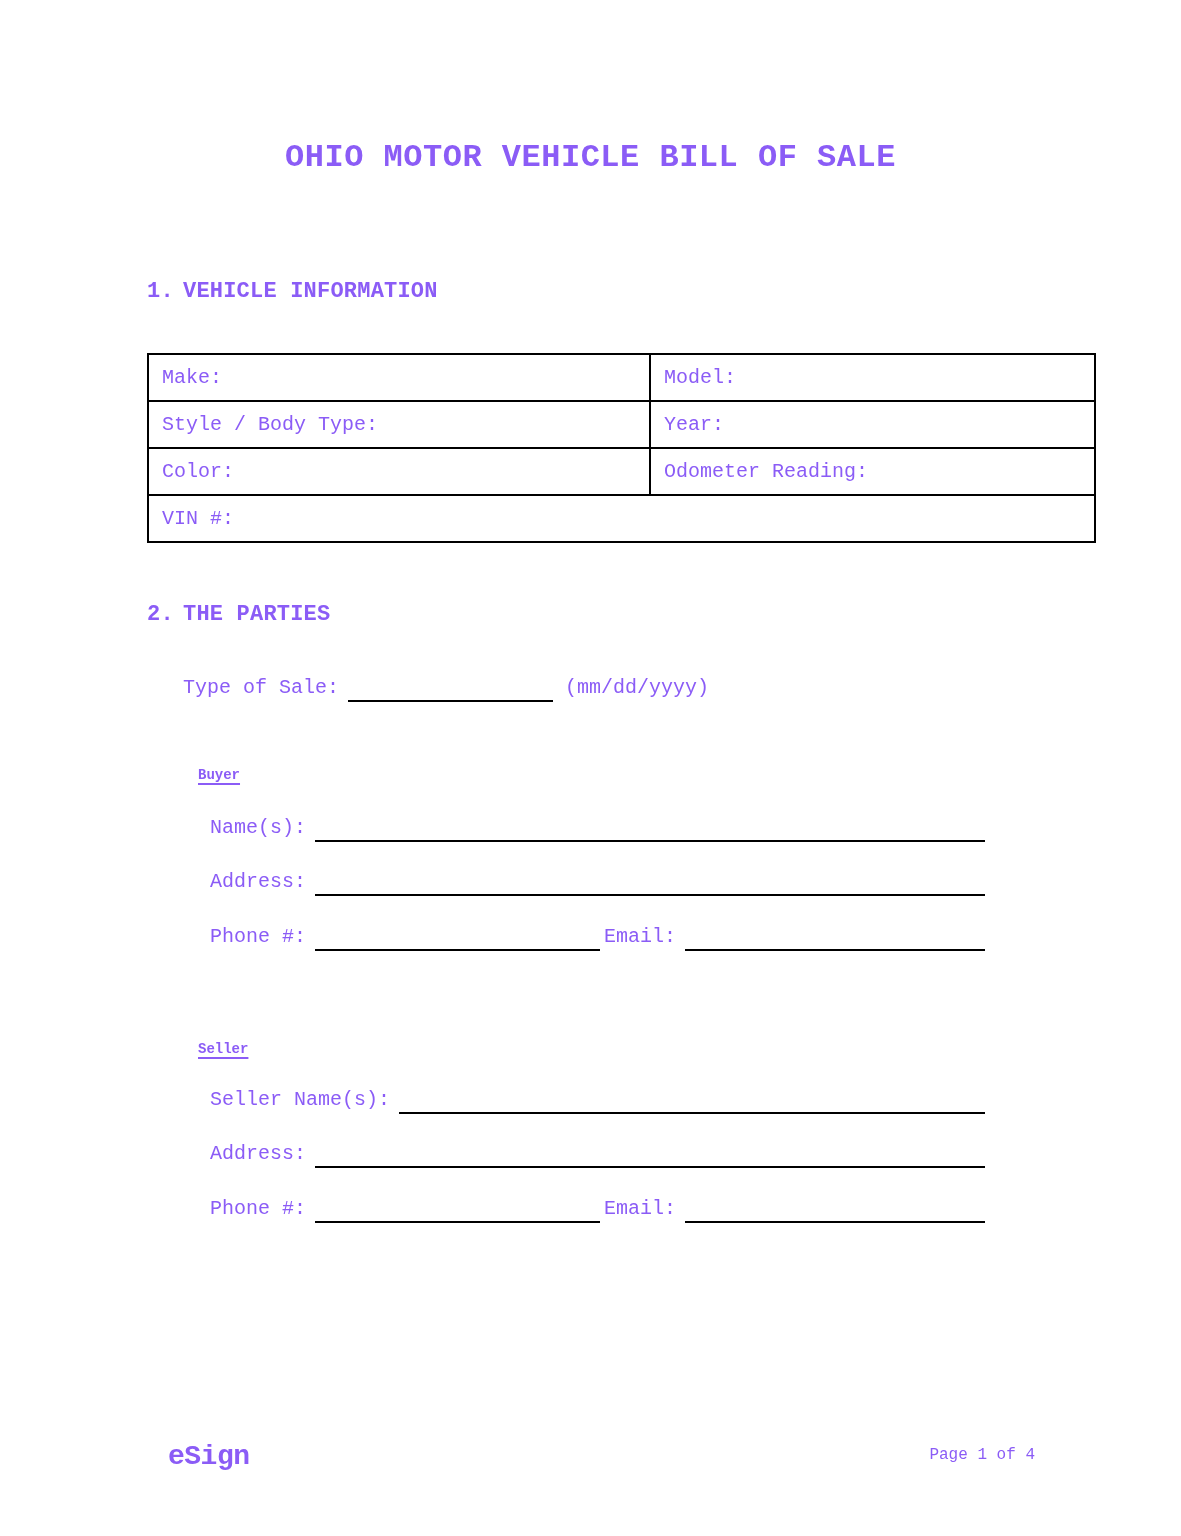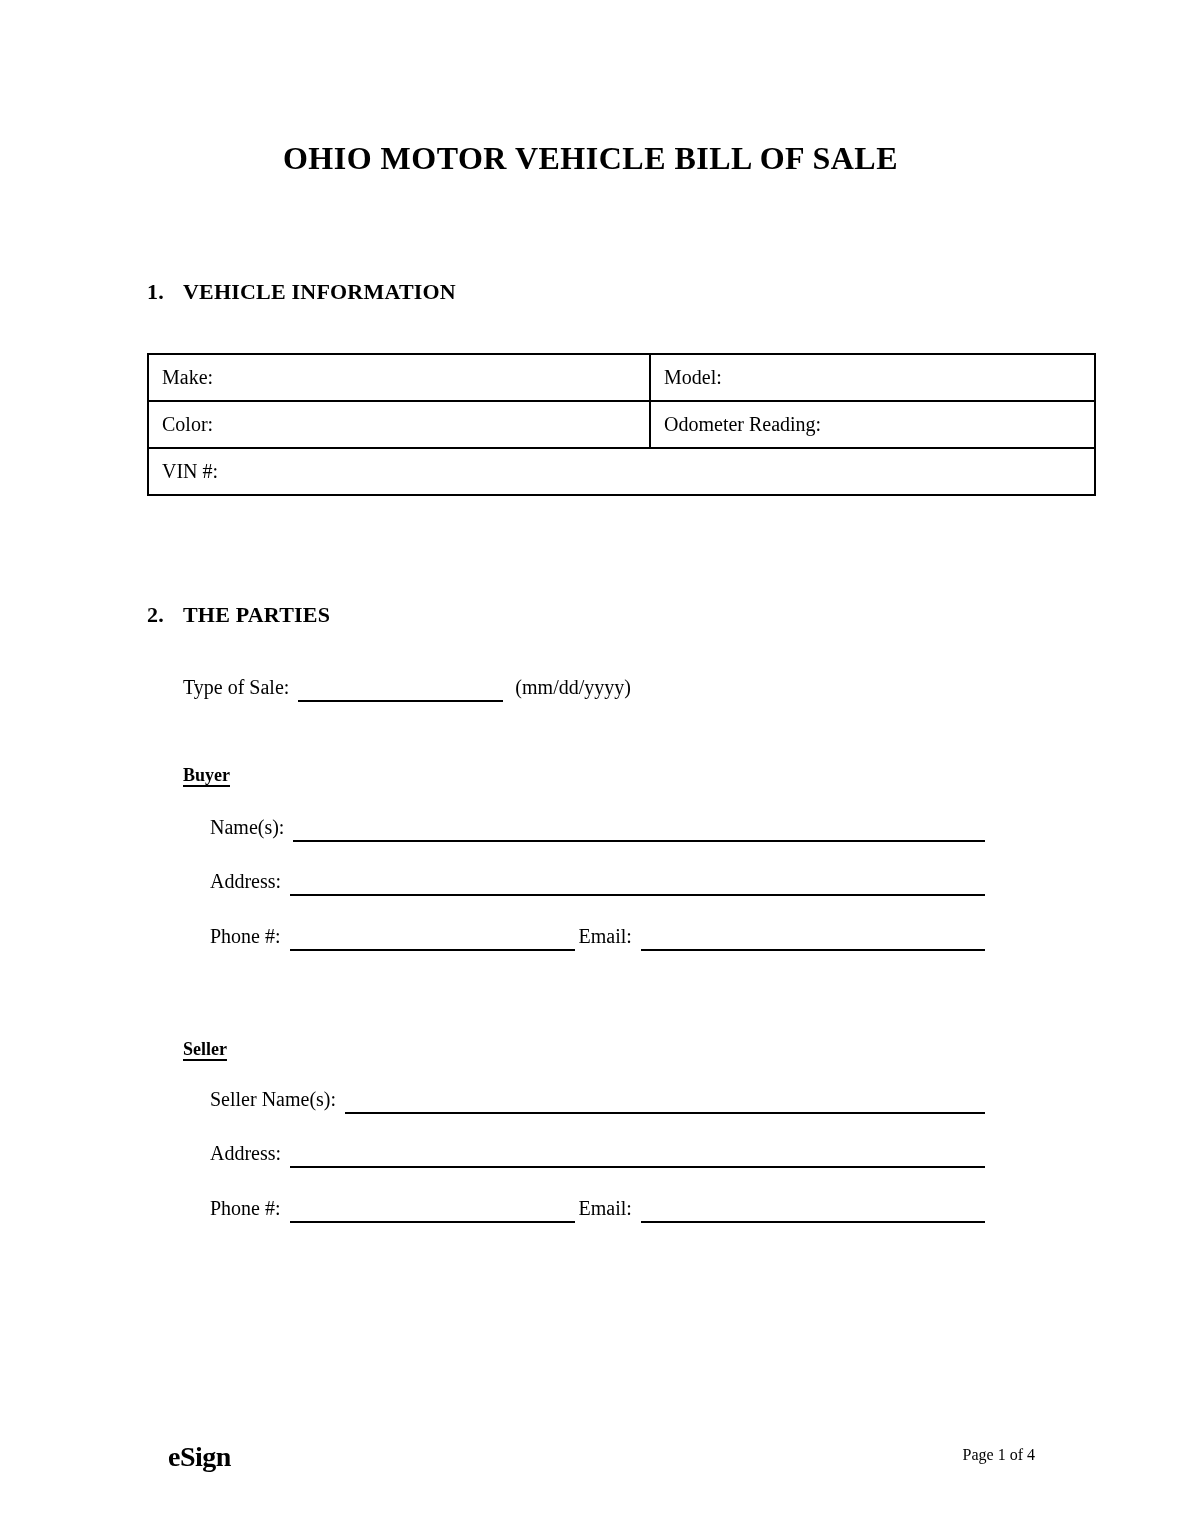--- a/index.html
+++ b/index.html
@@ -2,22 +2,22 @@
 <html><head>
 <meta charset="utf-8">
 <style>
   * { margin: 0; padding: 0; box-sizing: border-box; }
   html, body { background: #ffffff; }
   .page {
     position: relative;
     width: 1181px;
     height: 1536px;
     background: #ffffff;
-    color: #000000;
-    font-family: Liberation Serif, serif;
+    color: #8b5cf6;
+    font-family: Liberation Mono, monospace;
     overflow: hidden;
   }
 
   .doc-title {
     position: absolute;
     top: 138px;
     left: 0;
     right: 0;
     text-align: center;
     font-size: 32px;
@@ -71,22 +71,22 @@
     height: 26px;
   }
   .blank.grow { flex: 1 1 auto; }
   .date-blank { width: 205px; }
   .phone-blank { width: 285px; }
   .hint { margin-left: 12px; }
   .email-label { margin-left: 4px; }
 
   .party-heading {
     position: absolute;
-    left: 183px;
-    font-size: 18px;
+    left: 198px;
+    font-size: 14px;
     font-weight: bold;
     text-decoration: underline;
     text-underline-offset: 4px;
     text-decoration-thickness: 2px;
     line-height: 24px;
   }
 
   .footer-brand {
     position: absolute;
     left: 168px;
@@ -118,20 +118,28 @@
       <tr>
         <td class="col-left">
           <span>Make:</span>
         </td>
         <td class="col-right">
           <span>Model:</span>
         </td>
       </tr>
       <tr>
         <td class="col-left">
+          <span>Style / Body Type:</span>
+        </td>
+        <td class="col-right">
+          <span>Year:</span>
+        </td>
+      </tr>
+      <tr>
+        <td class="col-left">
           <span>Color:</span>
         </td>
         <td class="col-right">
           <span>Odometer Reading:</span>
         </td>
       </tr>
       <tr>
         <td colspan="2">
           <span>VIN #:</span>
         </td>

